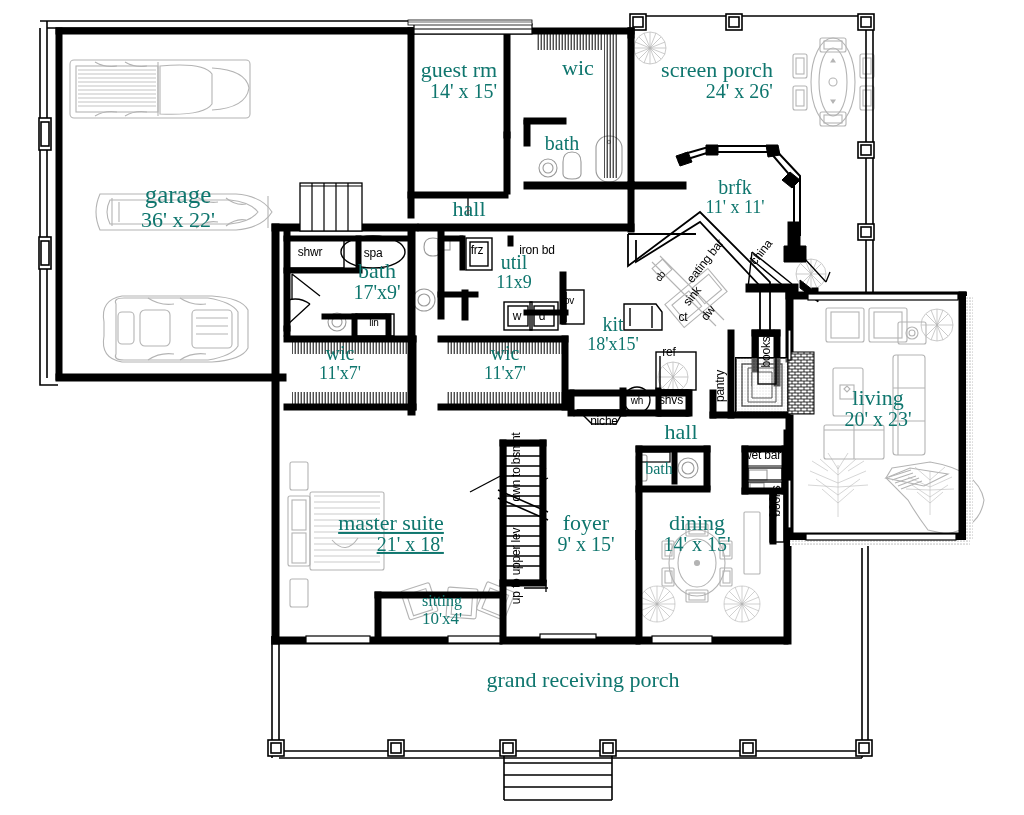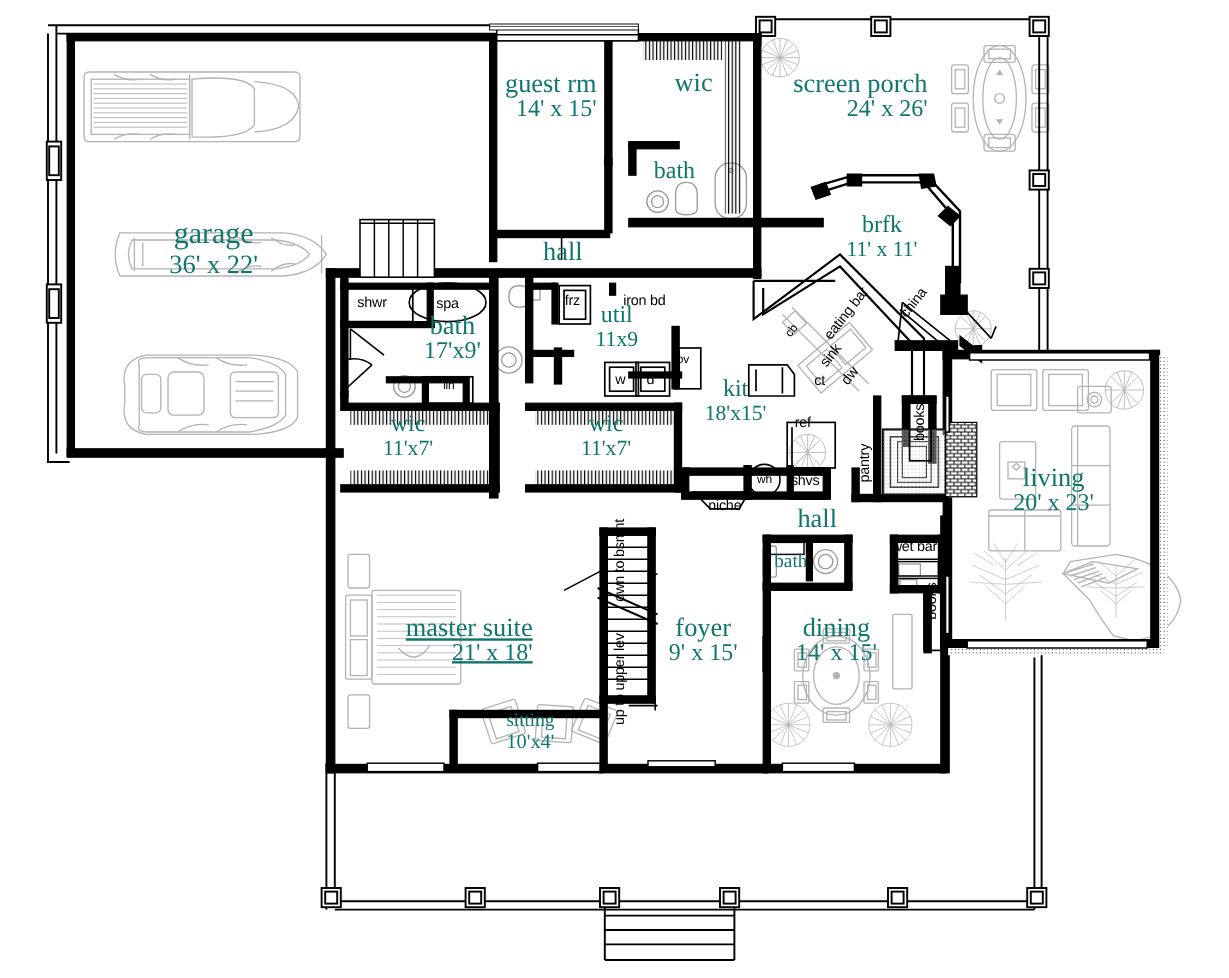--- a/index.html
+++ b/index.html
@@ -640,20 +640,21 @@
       </div>
       <div class="lbl rm-md" style="left: 697px; top: 533px;">
         <span class="nm">dining</span>
         <span class="dim">14' x 15'</span>
       </div>
       <div class="lbl rm-xs" style="left: 442px; top: 610px;">
         <span class="nm">sitting</span>
         <span class="dim">10'x4'</span>
       </div>
       <div class="lbl rm-md" style="left: 583px; top: 680px;">
+        <span class="nm">grand receiving porch</span>
       </div>
     </div>
 <div id="fixture-labels">
       <div class="tag t12 " style="left: 310px; top: 252px;">shwr</div>
       <div class="tag t12 " style="left: 373px; top: 253px;">spa</div>
       <div class="tag t10 " style="left: 374px; top: 322px;">lin</div>
       <div class="tag t12 " style="left: 477px; top: 250px;">frz</div>
       <div class="tag t12 " style="left: 537px; top: 250px;">iron bd</div>
       <div class="tag t12 " style="left: 517px; top: 316px;">w</div>
       <div class="tag t12 " style="left: 542px; top: 316px;">d</div>

